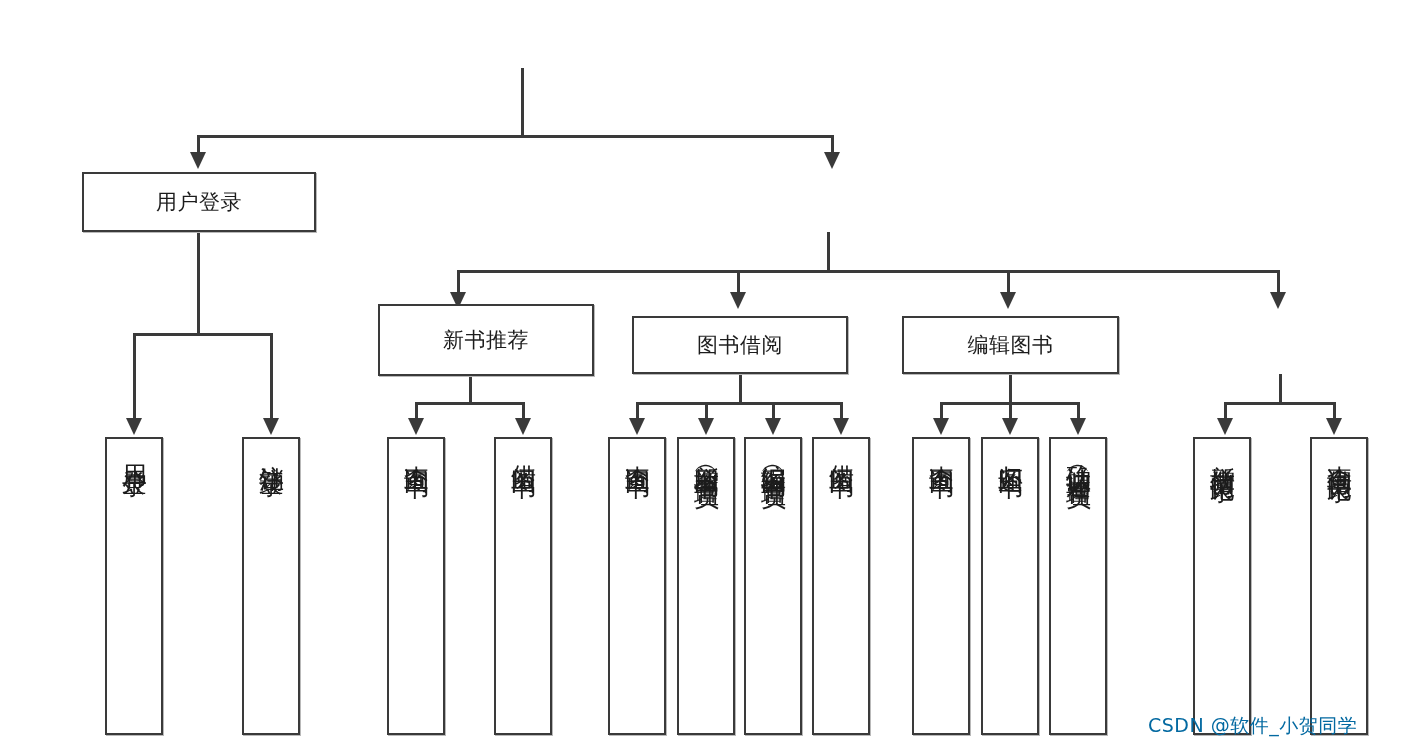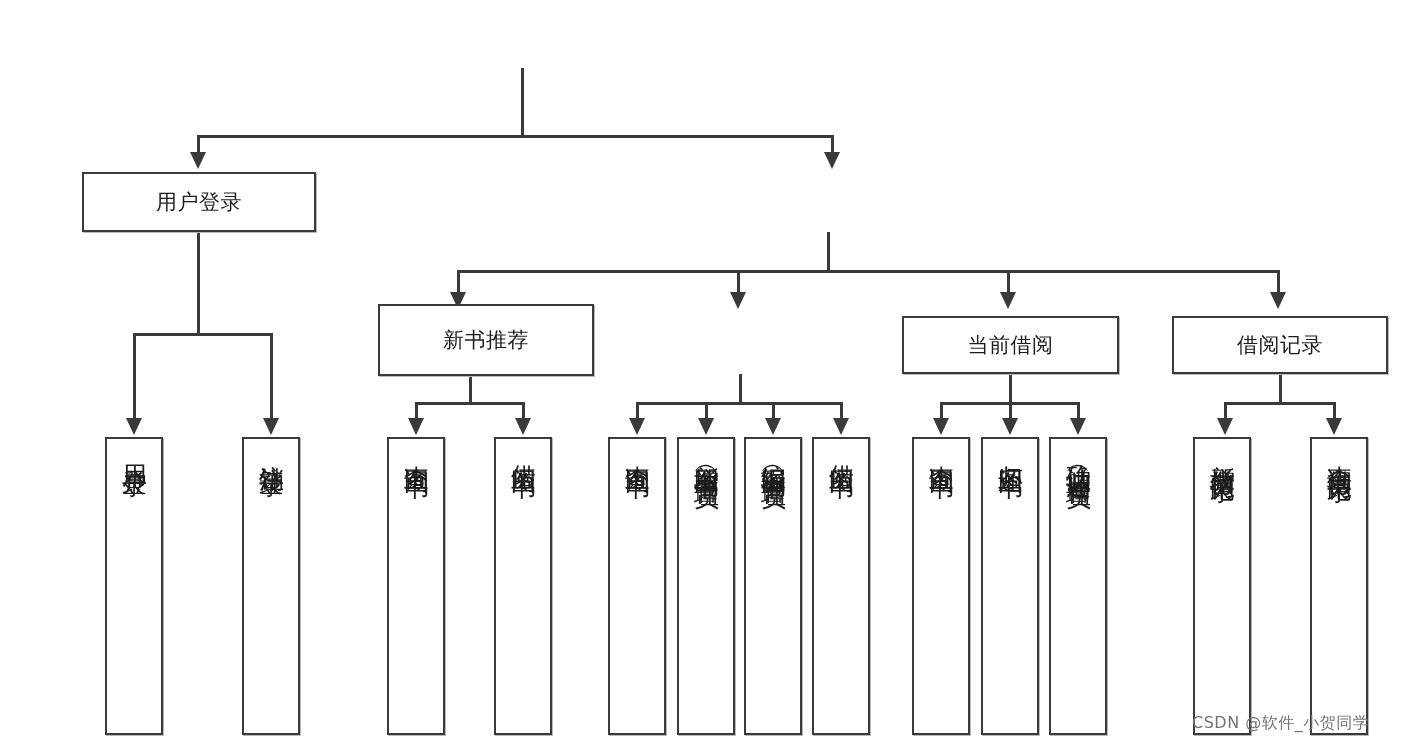--- a/index.html
+++ b/index.html
@@ -59,23 +59,23 @@
     position:absolute;
     width:0;height:0;
     border-left:8px solid transparent;
     border-right:8px solid transparent;
     border-top:17px solid #3a3a3a;
     z-index:2;
   }
   
   #watermark{
     position:absolute;
-    left:1192px;top:713px;
-    font-size:16px;
-    color:#737373;
+    left:1148px;top:713px;
+    font-size:19px;
+    color:#0369a1;
     letter-spacing:0.5px;
     white-space:nowrap;
     z-index:5;
     font-family:"DejaVu Sans","Liberation Sans",sans-serif;
   }
 </style>
 </head>
 <body>
 
 <div id="diagram">
@@ -109,25 +109,25 @@
   <div class="vline" style="left:737px;top:270px;height:25px;"></div>
   <div class="arrow" style="left:730px;top:292px;"></div>
   <div class="vline" style="left:1007px;top:270px;height:25px;"></div>
   <div class="arrow" style="left:1000px;top:292px;"></div>
   <div class="vline" style="left:1277px;top:270px;height:25px;"></div>
   <div class="arrow" style="left:1270px;top:292px;"></div>
 
   <div class="node h" style="left:362px;top:304px;width:216px;height:72px;margin-left:16px;">
     <span class="label">新书推荐</span>
   </div>
+  <div class="node h" style="left:632px;top:316px;width:216px;height:58px;">
+    <span class="label">图书借阅</span>
+  </div>
   <div class="node h" style="left:902px;top:316px;width:217px;height:58px;">
-    <span class="label">当前借阅</span>
-  </div>
-  <div class="node h" style="left:1172px;top:316px;width:216px;height:58px;">
-    <span class="label">借阅记录</span>
+    <span class="label">编辑图书</span>
   </div>
 
   <div class="vline" style="left:469px;top:374px;height:31px;"></div>
   <div class="hline" style="left:415px;top:402px;width:110px;"></div>
   <div class="vline" style="left:415px;top:402px;height:18px;"></div>
   <div class="arrow" style="left:408px;top:418px;"></div>
   <div class="vline" style="left:522px;top:402px;height:18px;"></div>
   <div class="arrow" style="left:515px;top:418px;"></div>
 
   <div class="vline" style="left:739px;top:374px;height:31px;"></div>

